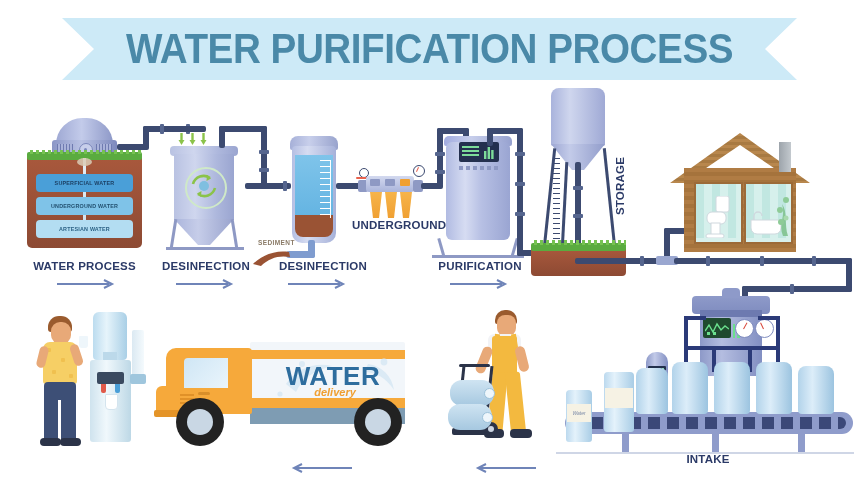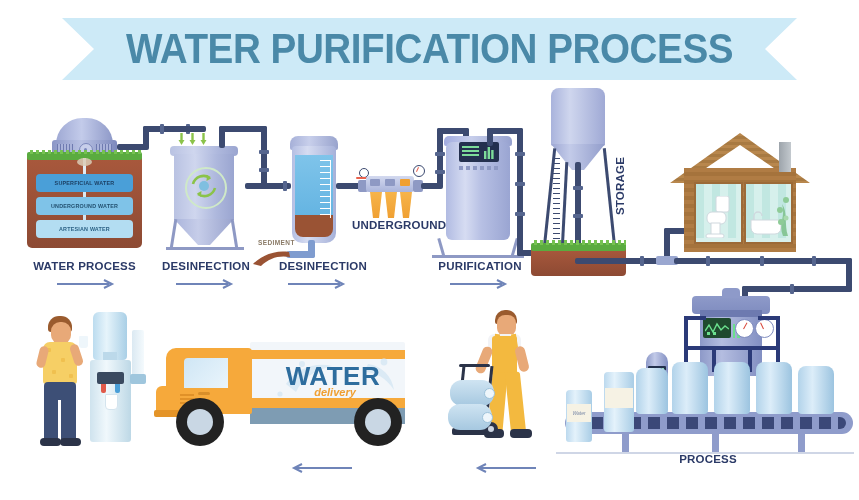--- a/index.html
+++ b/index.html
@@ -448,21 +448,21 @@
   <div class="abs" style="left:567px;top:404px;width:24px;height:18px;background:#f6f2e4;color:#7b8aa8;font-size:5px;font-style:italic;text-align:center;line-height:18px;">Water</div>
   <div class="abs bottle" style="left:604px;top:372px;width:30px;height:60px;border-radius:4px 4px 3px 3px;"></div>
   <div class="abs" style="left:605px;top:388px;width:28px;height:20px;background:#f6f2e4;"></div>
 
   <div class="abs jug" style="left:672px;top:362px;width:36px;height:52px;border-radius:8px 8px 4px 4px;"></div>
   <div class="abs jug" style="left:714px;top:362px;width:36px;height:52px;border-radius:8px 8px 4px 4px;"></div>
   <div class="abs jug" style="left:756px;top:362px;width:36px;height:52px;border-radius:8px 8px 4px 4px;"></div>
   <div class="abs jug" style="left:798px;top:366px;width:36px;height:48px;border-radius:8px 8px 4px 4px;"></div>
   <div class="abs jug" style="left:636px;top:368px;width:32px;height:46px;border-radius:8px 8px 4px 4px;"></div>
 
-  <div class="abs stage-label" style="left:648px;top:453px;width:120px;">PROCESS</div>
+  <div class="abs stage-label" style="left:648px;top:453px;width:120px;">INTAKE</div>
 
   <div class="abs arrow-l" style="left:472px;top:462px;width:64px;">
     <svg width="64" height="12" viewBox="0 0 64 12">
         <path d="M64 6 H8" stroke="#6f84b8" stroke-width="2" fill="none"></path>
         <path d="M14 2 L6 6 L14 10" stroke="#6f84b8" stroke-width="2" fill="none"></path>
       </svg>
   </div>
   <div class="abs arrow-l" style="left:288px;top:462px;width:64px;">
     <svg width="64" height="12" viewBox="0 0 64 12">
         <path d="M64 6 H8" stroke="#6f84b8" stroke-width="2" fill="none"></path>

